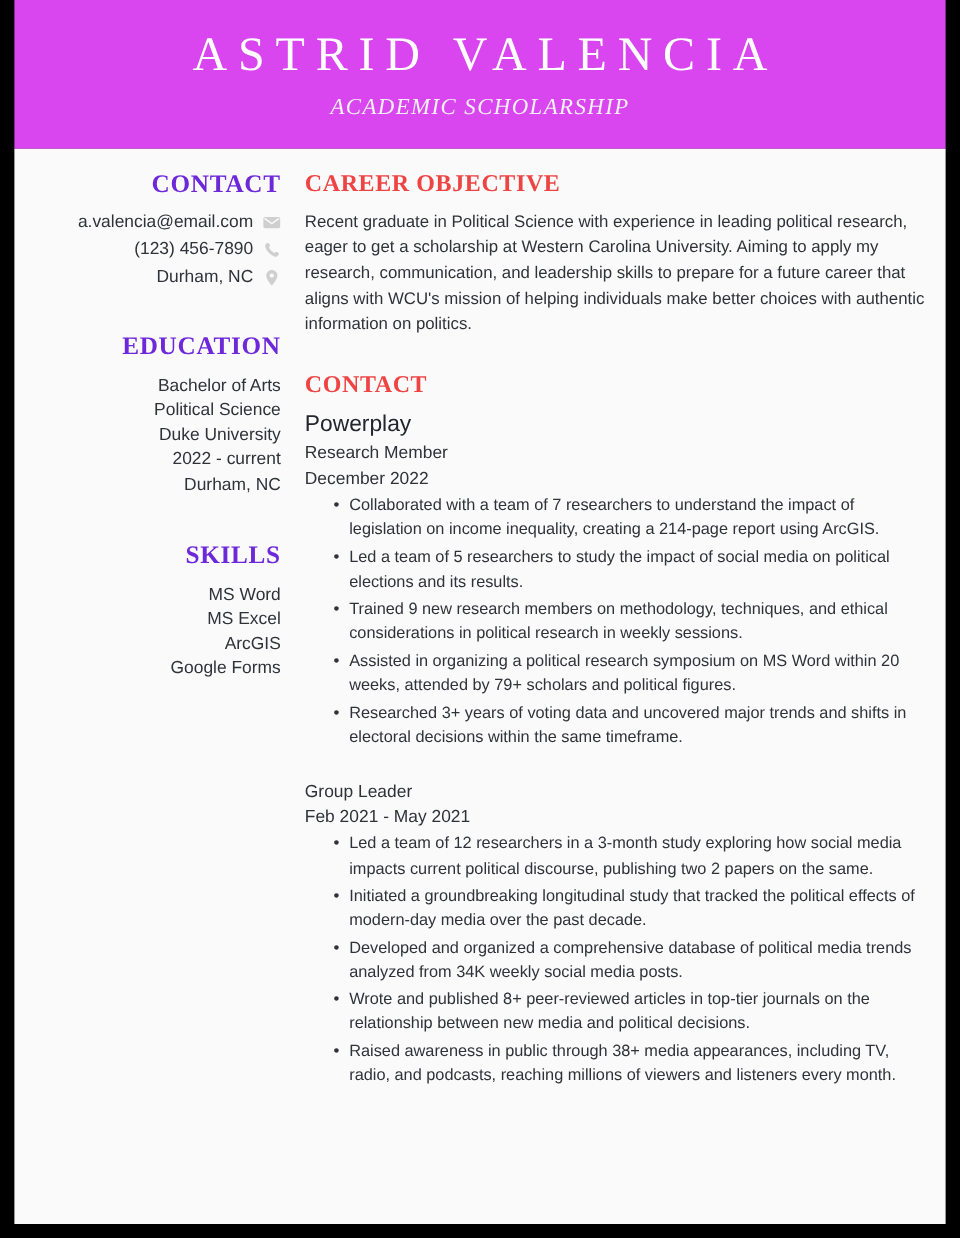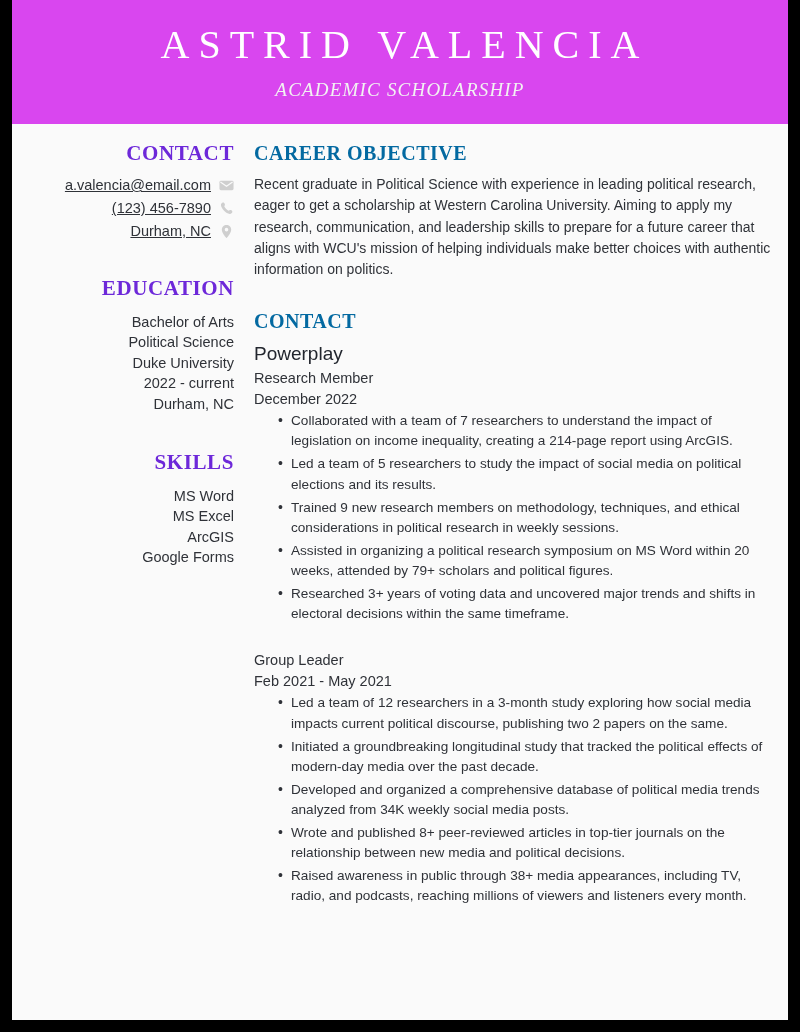--- a/index.html
+++ b/index.html
@@ -88,21 +88,20 @@
   .contact-list { margin: 0; padding: 0; list-style: none; }
   .contact-row {
     display: flex;
     align-items: center;
     justify-content: flex-end;
     gap: 8px;
     margin-bottom: 5px;
     font-size: 14.5px;
     color: #2f3238;
     line-height: 1.25;
-    text-decoration: underline;
   }
   .contact-text { white-space: nowrap; }
   .contact-link {
     color: #2b7de3;
     text-decoration: underline;
     white-space: nowrap;
   }
   .icon-slot {
     width: 15px;
     height: 15px;
@@ -126,21 +125,21 @@
     padding-left: 6px;
     box-sizing: border-box;
     min-width: 0;
   }
 
   .main-heading {
     font-family: "Liberation Serif", serif;
     font-weight: bold;
     font-size: 20px;
     letter-spacing: 0.5px;
-    color: #0369a1;
+    color: #ef4444;
     margin: 0 0 10px 0;
     line-height: 1.1;
   }
   .main-heading.gap { margin-top: 30px; }
 
   .summary-text {
     font-size: 14px;
     color: #2f3238;
     line-height: 1.52;
     margin: 0;

